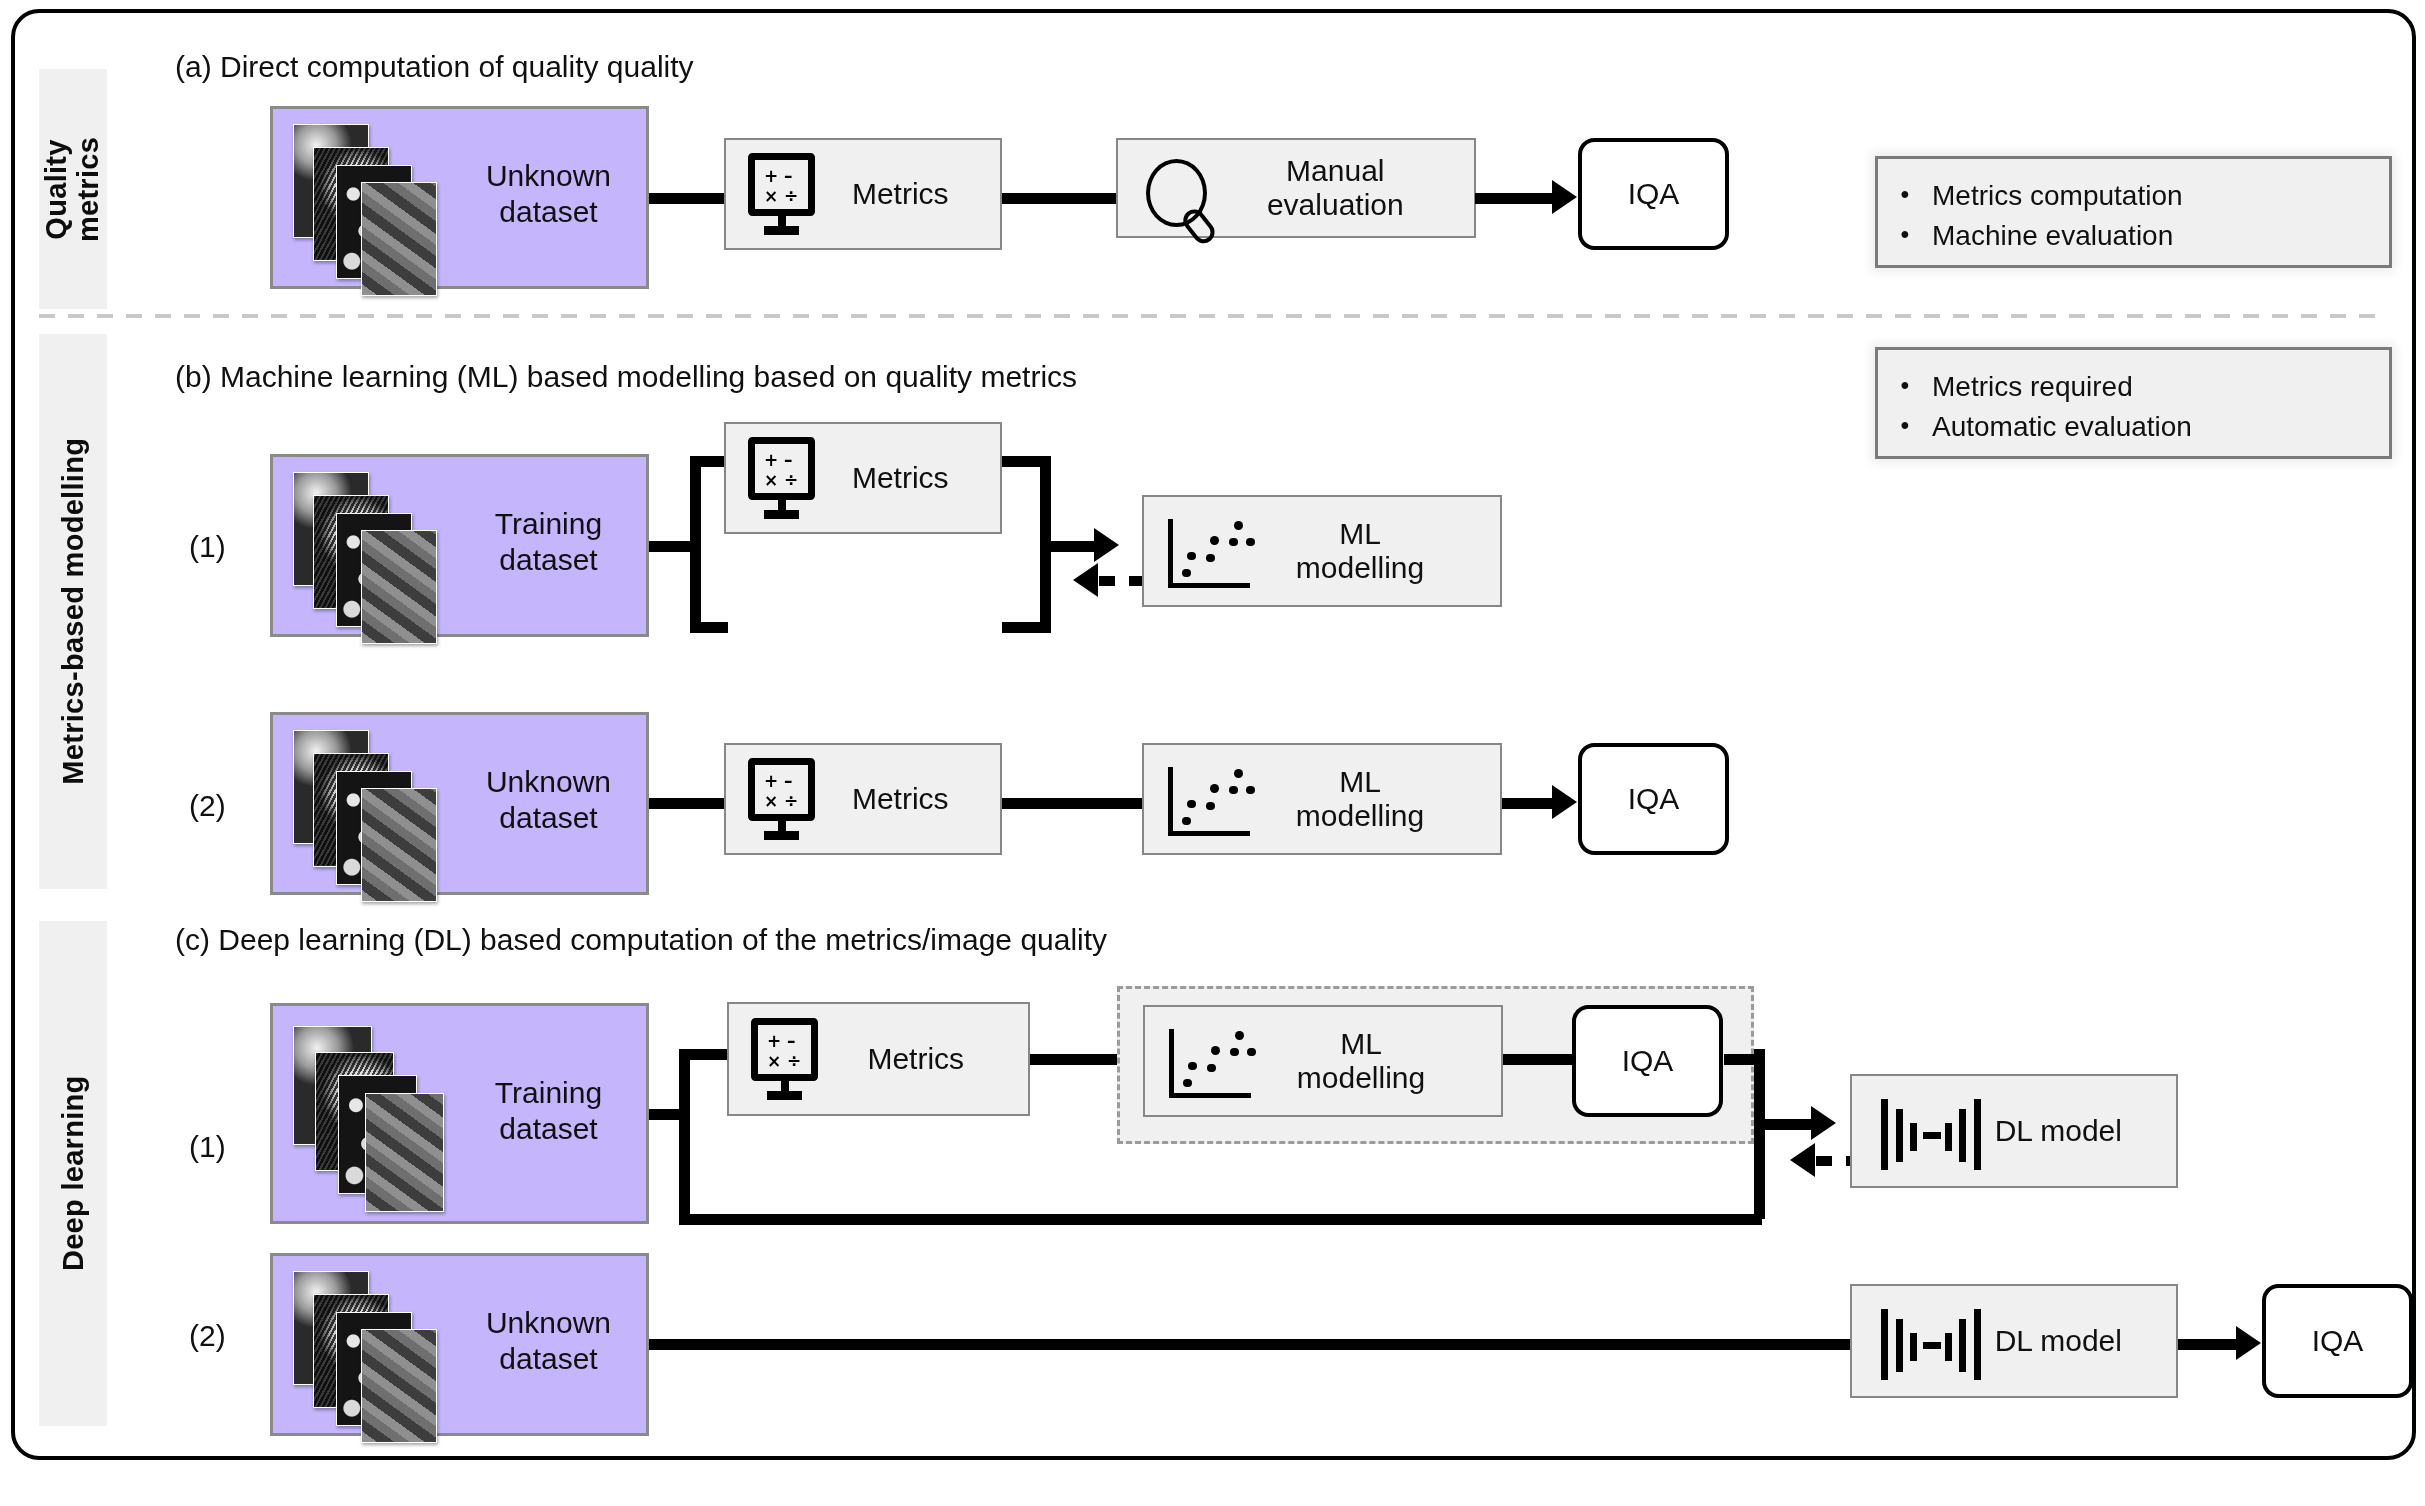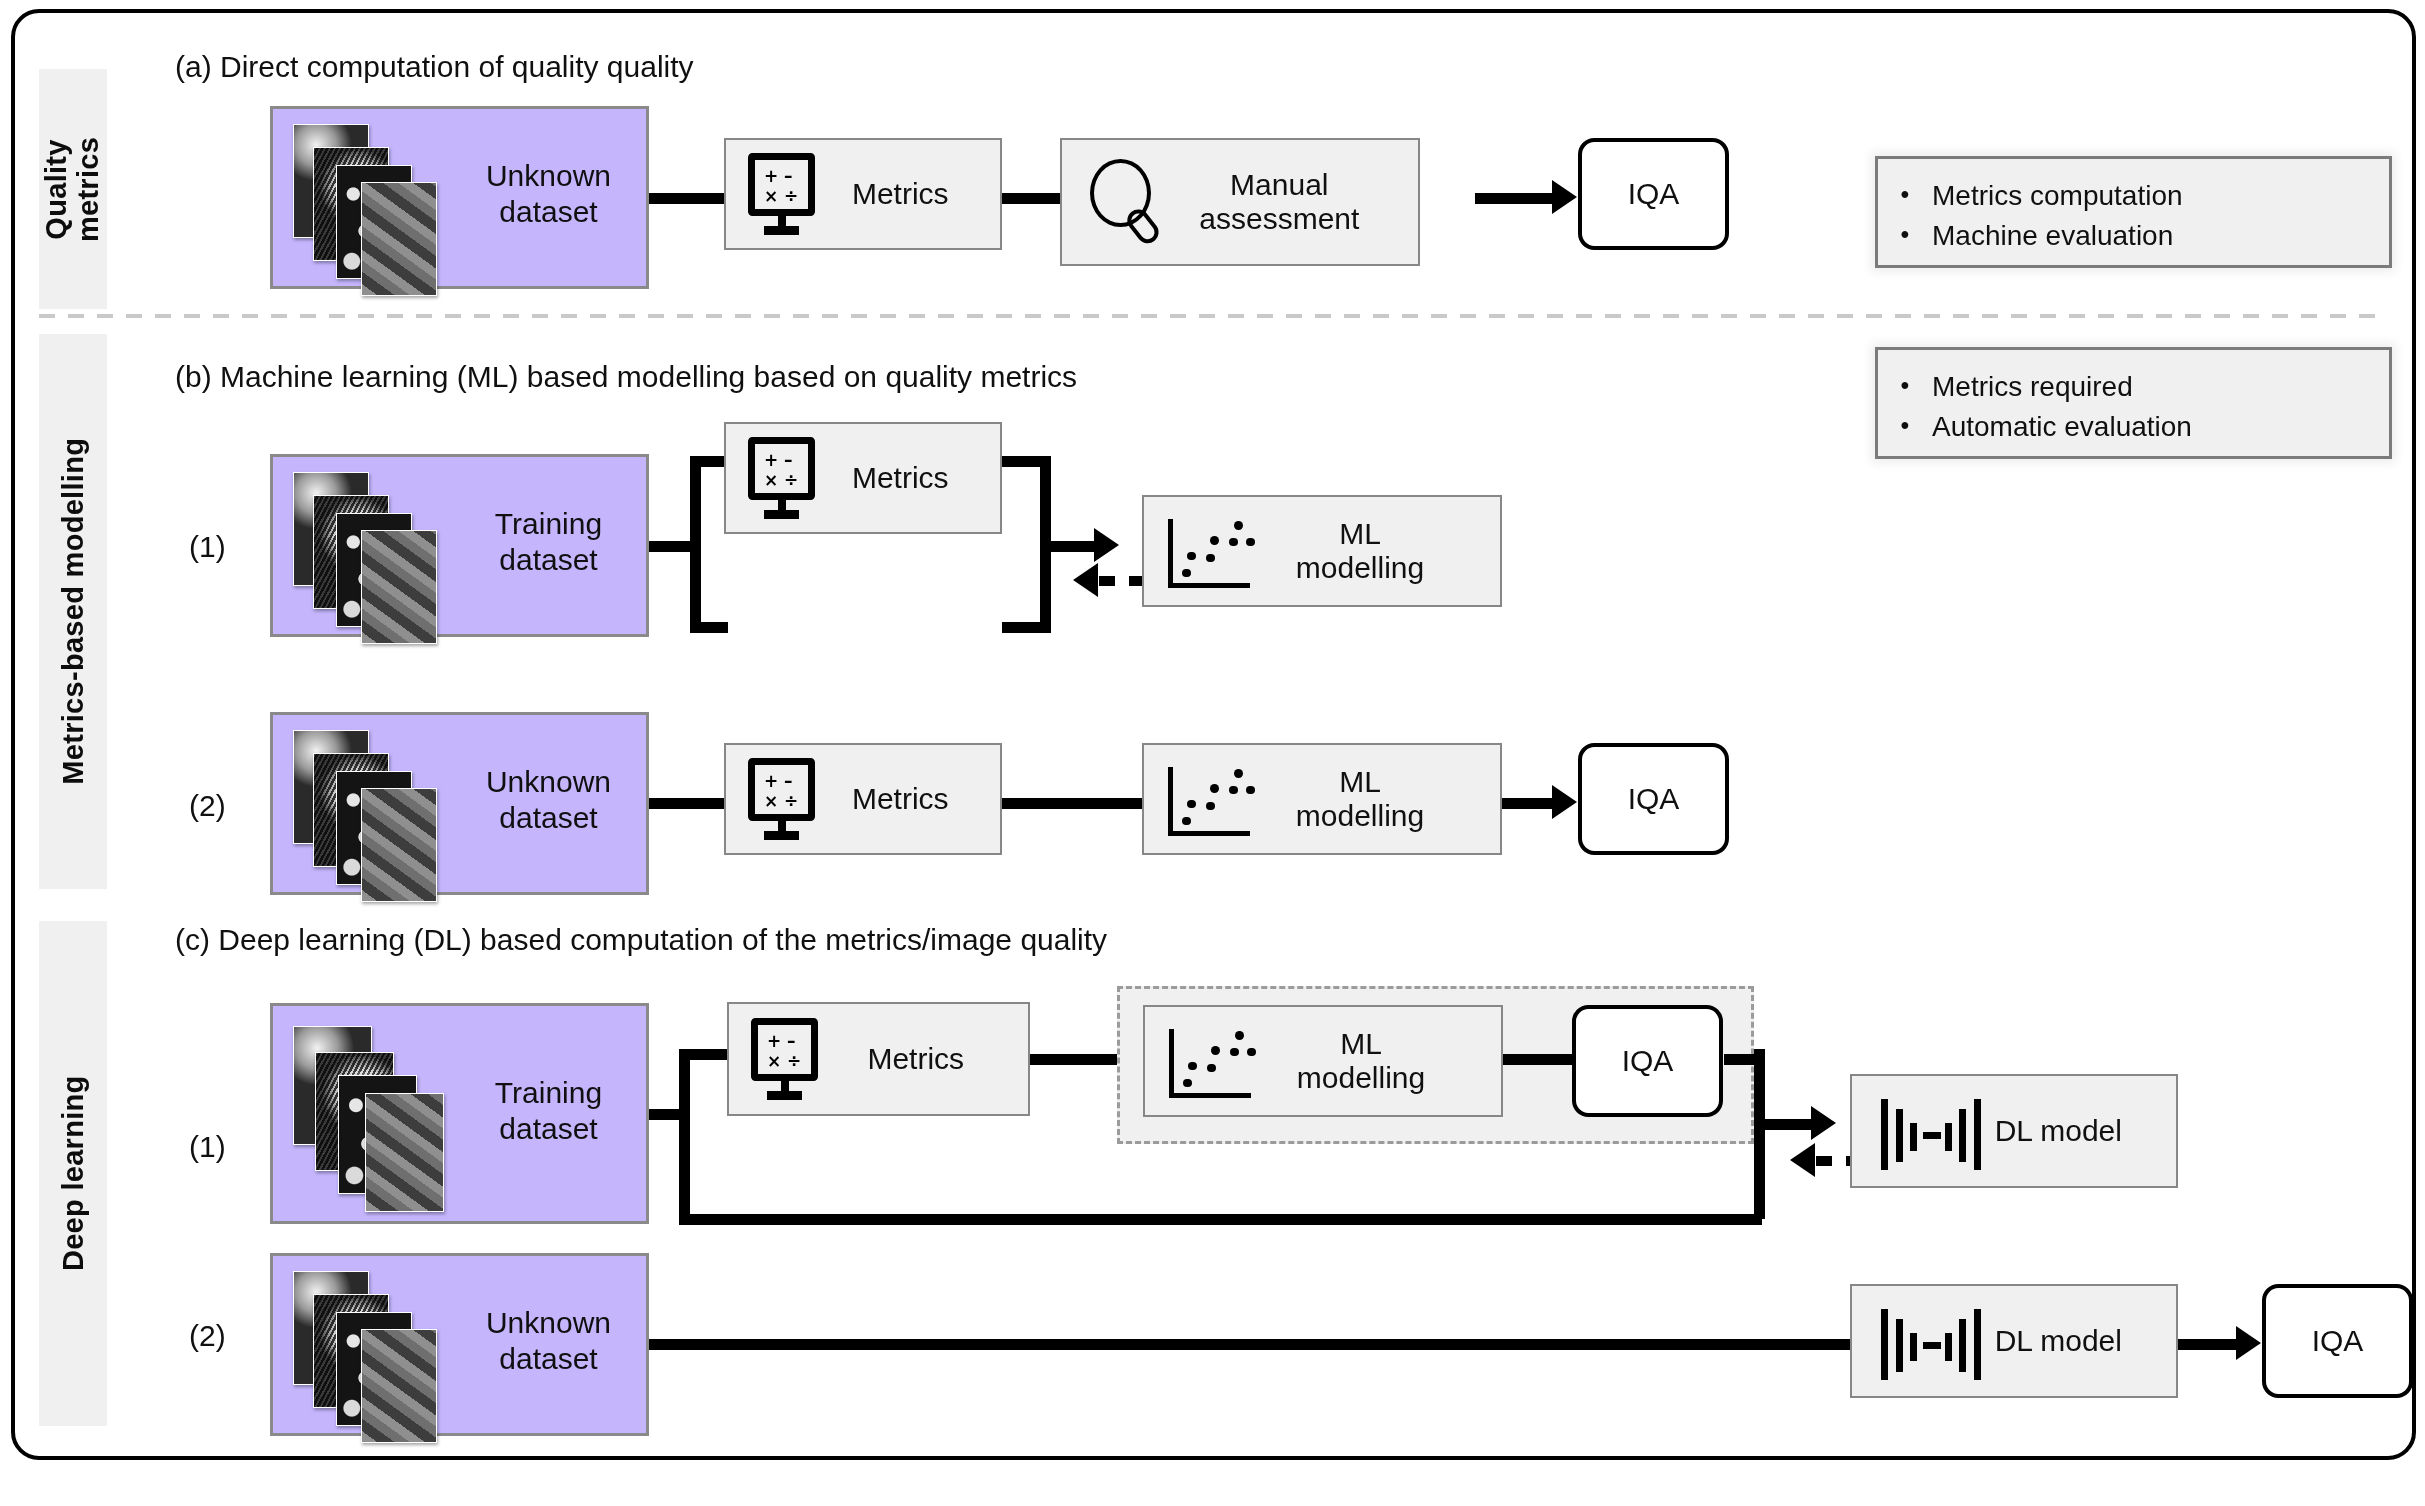--- a/index.html
+++ b/index.html
@@ -147,28 +147,28 @@
       <div class="sym" style="left:16.4px;top:15px;font-size:17px;">+ –</div>
       <div class="sym" style="left:16.4px;top:35px;font-size:17px;">× ÷</div>
       <div class="neck" style="left:30px;top:63px;width:8.2px;height:10.7px;"></div>
       <div class="foot" style="left:16.4px;top:73px;width:35px;height:8.8px;"></div>
     </div>
     <div class="plabel" style="margin-right:23px;">Metrics</div>
   </div>
 
   <div class="ln thick-h" style="left:1002px;top:193px;width:114px;"></div>
 
-  <div class="pbox" style="left:1060px;top:138px;width:360px;height:128px;">
+  <div class="pbox" style="left:1116px;top:138px;width:360px;height:100px;">
     <div class="mag" style="left:28px;top:19px;width:82px;height:80px;">
       <div class="lens" style="left:0px;top:0px;width:61px;height:68px;"></div>
       <div class="hand" style="left:42px;top:49px;width:21.5px;height:37px;transform:rotate(-38deg);"></div>
     </div>
     <div class="plabel" style="margin-left:95px;margin-right:16.4px;">
       <span>Manual</span><br>
-      <span>assessment</span>
+      <span>evaluation</span>
     </div>
   </div>
 
   <div class="ln thick-h" style="left:1475px;top:193px;width:77px;"></div>
   <div class="arrowhead" style="left:1552px;top:180px;"></div>
 
   <div class="iqa" style="left:1578px;top:138px;width:151px;height:112px;">IQA</div>
 
   <div class="legend" style="left:1875px;top:156px;width:517px;height:112px;">
     <ul>

